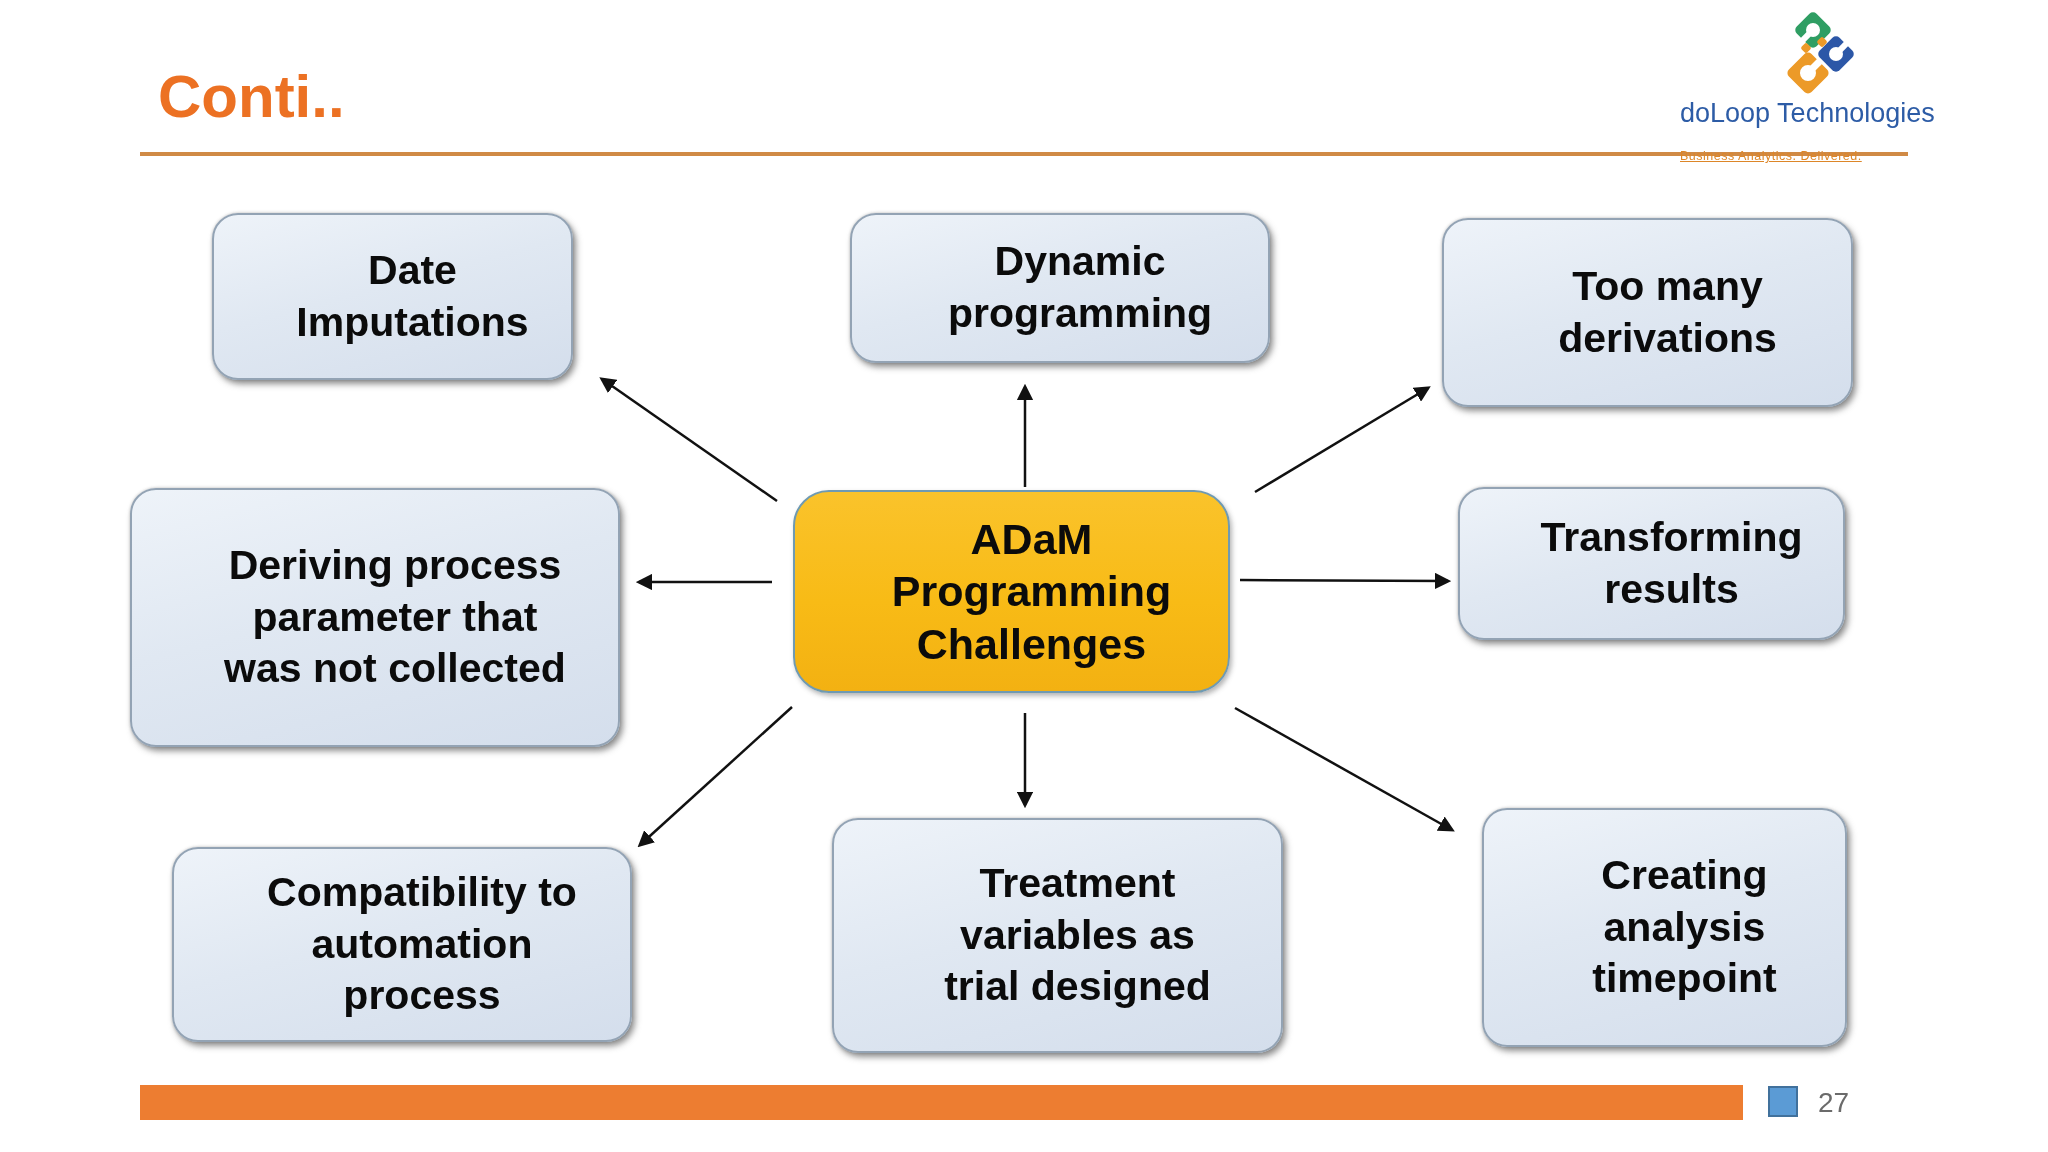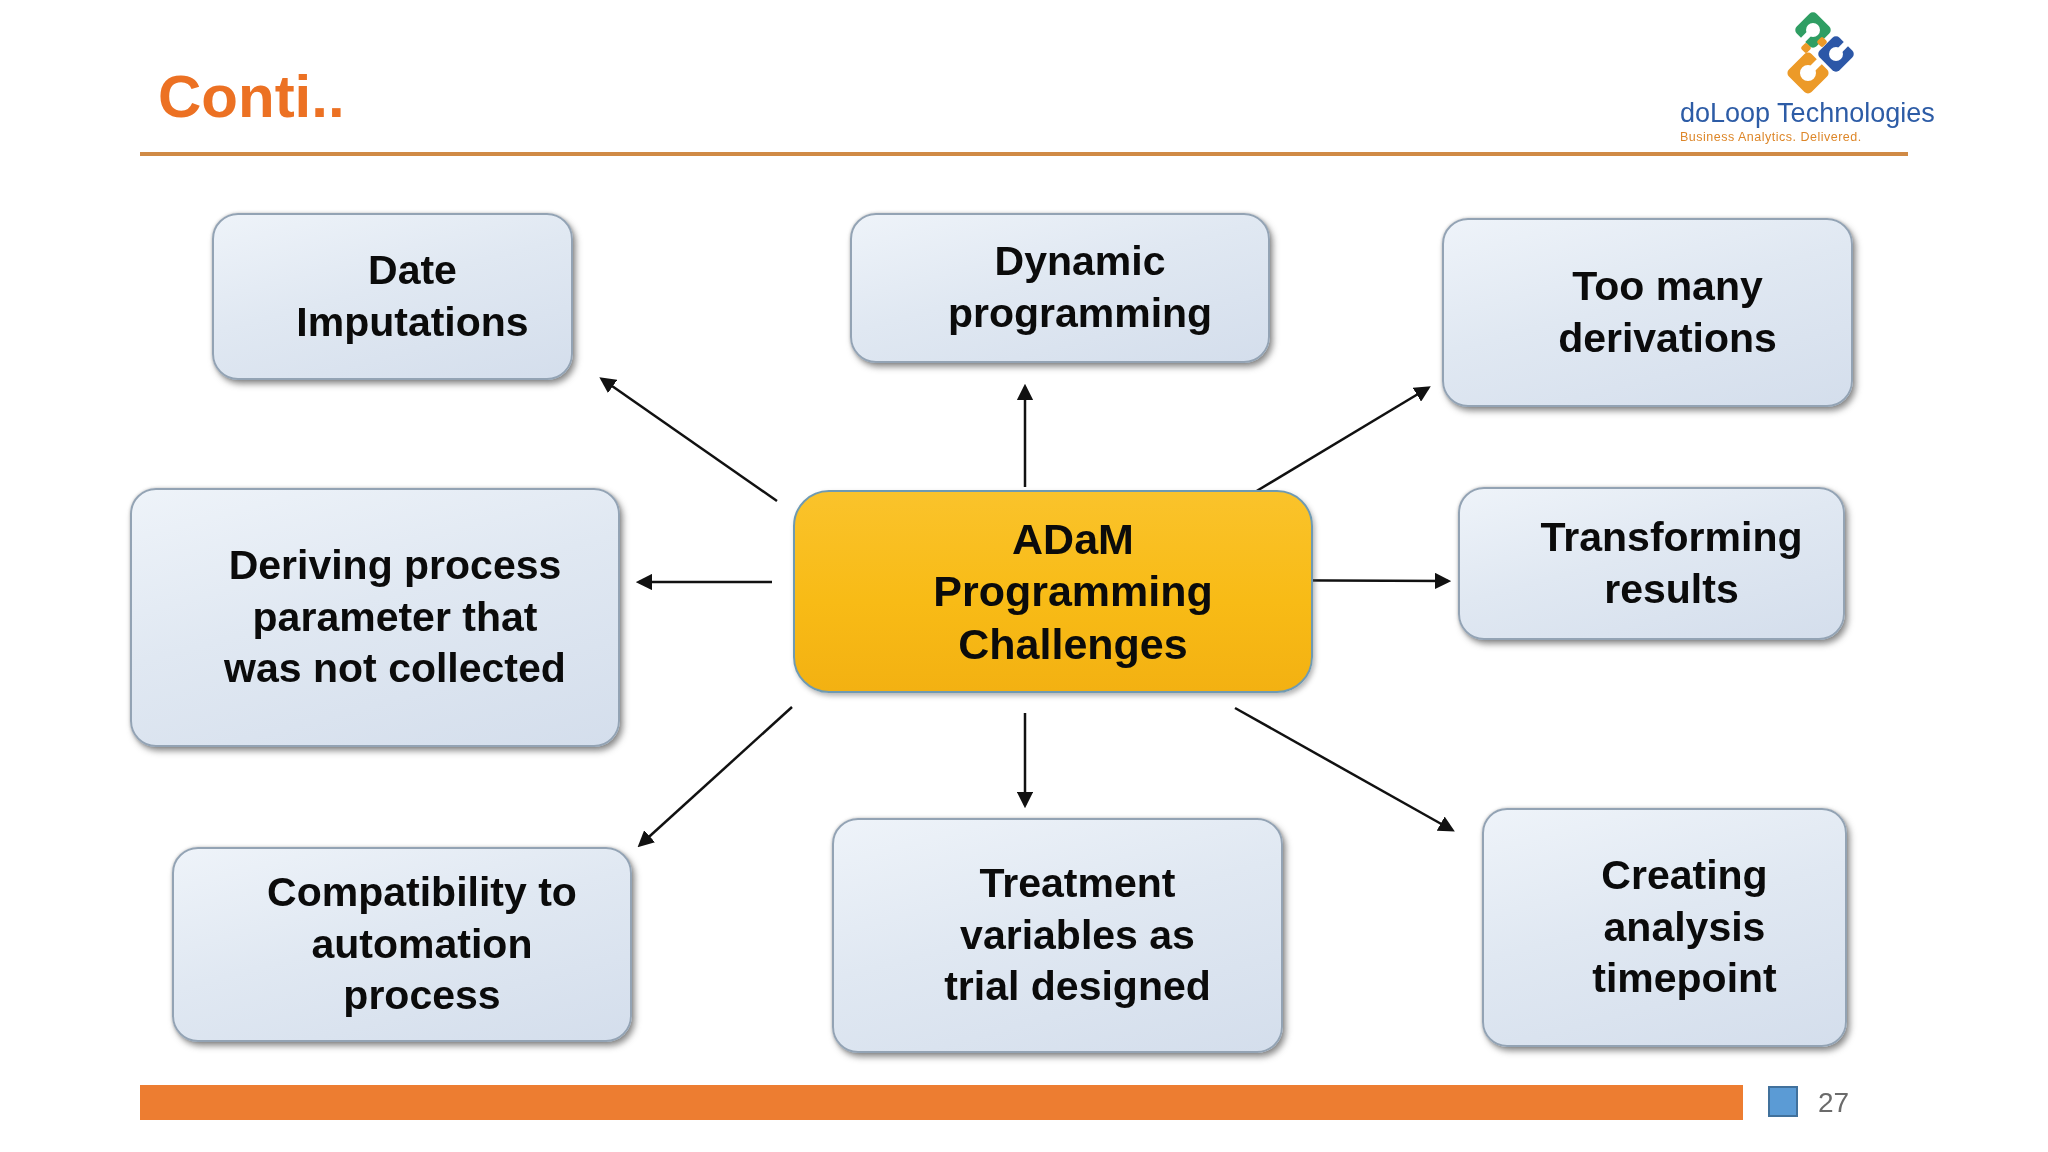--- a/index.html
+++ b/index.html
@@ -29,21 +29,21 @@
     background:var(--rule_orange);
   }
   .logo{
     position:absolute;left:1680px;top:10px;width:240px;text-align:left;
   }
   .logo-icon-wrap{width:100%;display:flex;justify-content:center;transform:translateX(14px);}
   .logo-company{
     font-size:27px;color:var(--logo_blue);margin-top:2px;white-space:nowrap;
   }
   .logo-tagline{
-    font-size:12.5px;color:var(--logo_tagline_orange);margin-top:1px;letter-spacing:0.5px;white-space:nowrap;
+    font-size:12.5px;color:var(--logo_tagline_orange);margin-top:20px;letter-spacing:0.5px;white-space:nowrap;text-decoration:underline;
   }
 
   
   .node{
     position:absolute;display:flex;align-items:center;justify-content:center;
     text-align:center;border-radius:26px;
     background:linear-gradient(165deg,#eef3f9 0%,#e0e8f2 45%,#d4deec 100%);
     border:2px solid #93a3b4;
     box-shadow:3px 4px 6px rgba(75,75,75,.62), 0 0 3px rgba(0,0,0,.22);
     color:#0b0b0b;font-weight:700;font-size:41px;line-height:1.26;
@@ -150,21 +150,21 @@
 results</div>
 
   <div class="node" style="left:832px;top:818px;width:451px;height:235px;">Treatment
 variables as
 trial designed</div>
 
   <div class="node" style="left:1482px;top:808px;width:365px;height:239px;border-radius:25px;">Creating
 analysis
 timepoint</div>
 
-  <div class="node node-center" style="left:793px;top:490px;width:520px;height:203px;">ADaM
+  <div class="node node-center" style="left:793px;top:490px;width:437px;height:203px;">ADaM
 Programming
 Challenges</div>
 
   <div class="footer-bar"></div>
   <div class="footer-square"></div>
   <div class="page-number">27</div>
 
 </div>
 
 </body></html>

